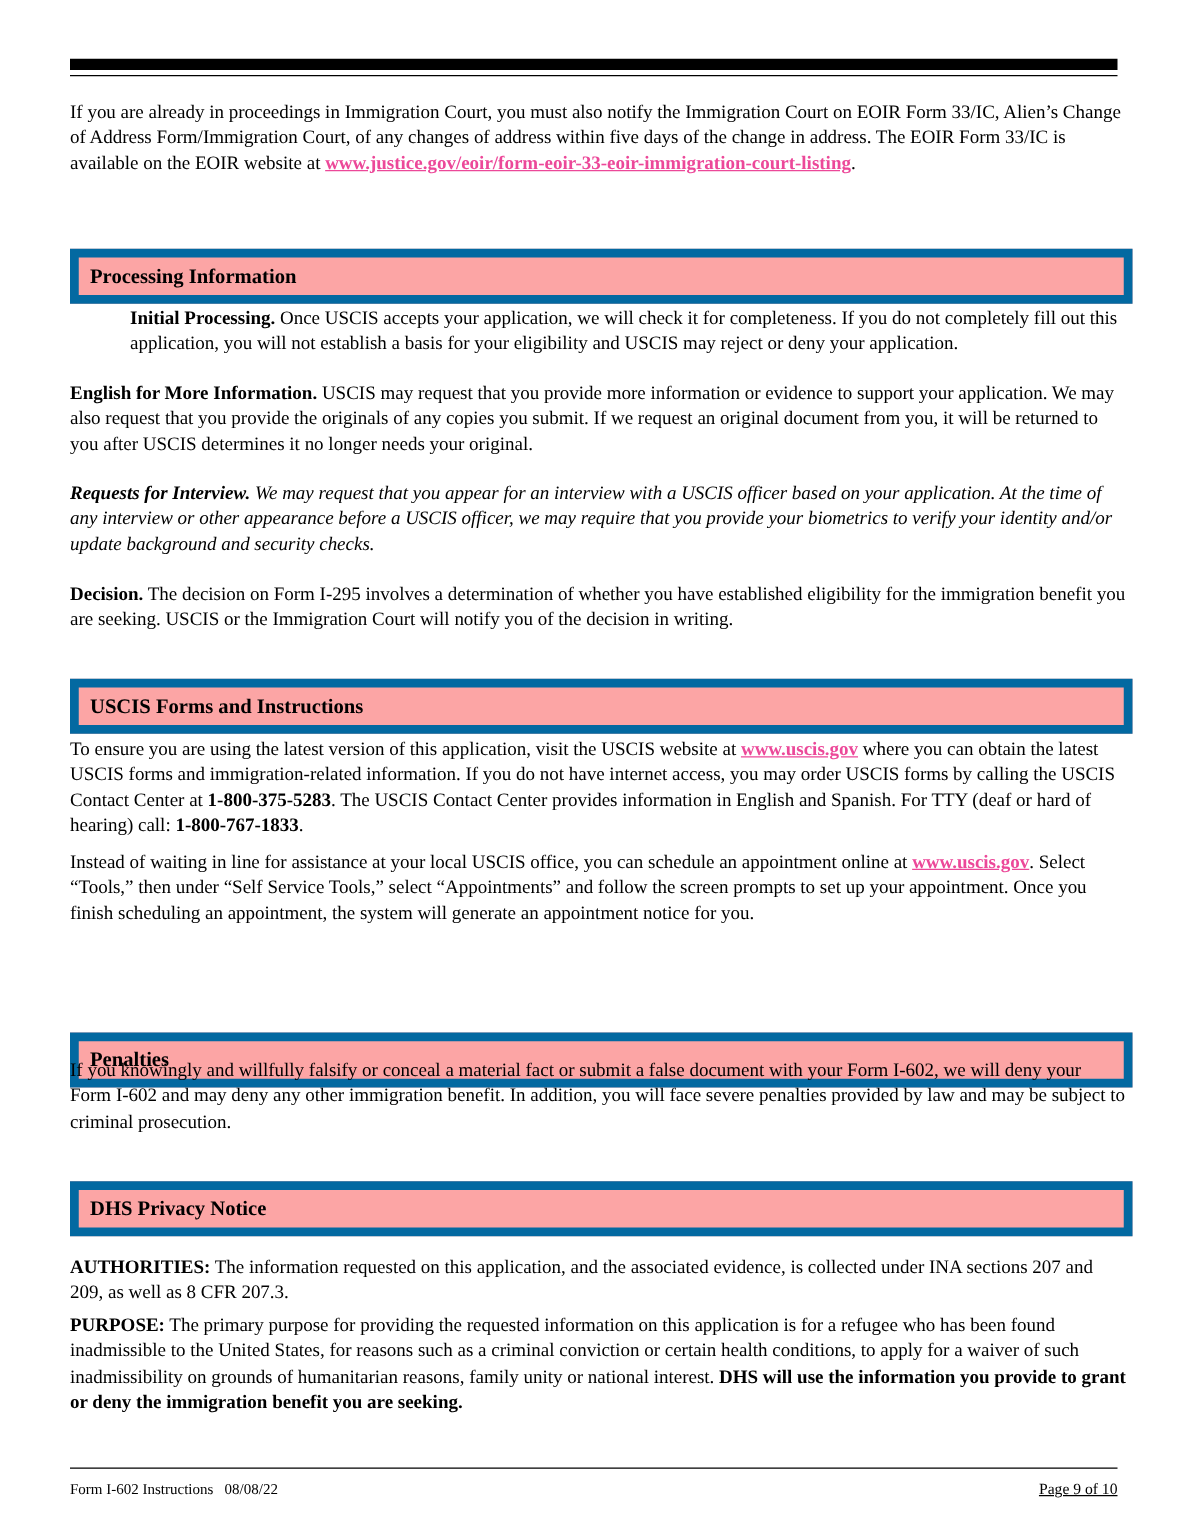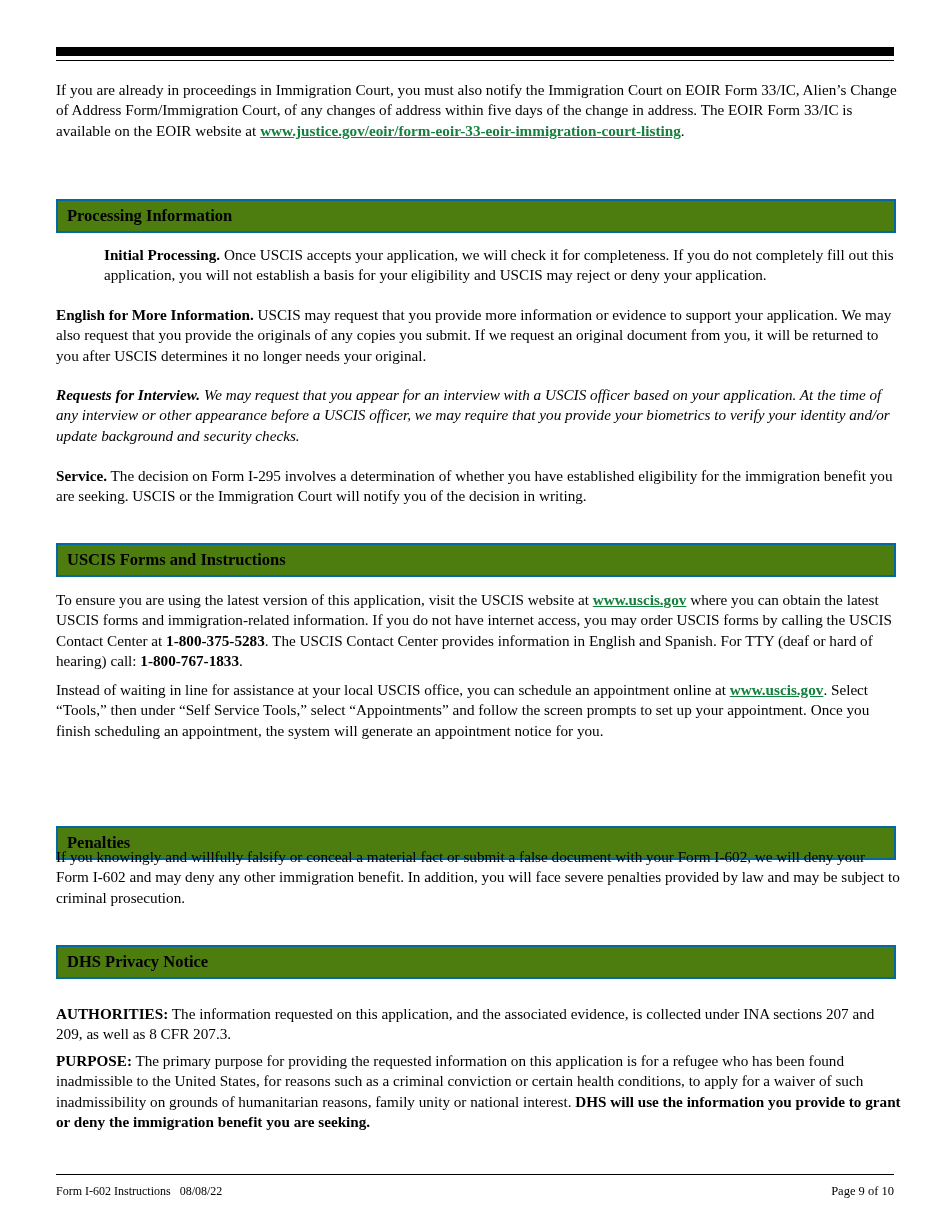--- a/index.html
+++ b/index.html
@@ -34,32 +34,32 @@
     }
     p {
       margin: 0;
     }
     .para {
       position: absolute;
       left: 56px;
       width: 845px;
     }
     a.link {
-      color: #15803d;
+      color: #ec4899;
       font-weight: bold;
       text-decoration: underline;
     }
     b { font-weight: bold; }
     .section-header {
       position: absolute;
       left: 56px;
       width: 836px;
       height: 30px;
-      background: #4d7c0f;
-      border: 2px solid #0369a1;
+      background: #fca5a5;
+      border: 7px solid #0369a1;
       box-sizing: content-box;
     }
     .section-header span {
       position: absolute;
       left: 9px;
       top: 5px;
       font-weight: bold;
       font-size: 16.5px;
       line-height: 20px;
     }
@@ -77,41 +77,42 @@
       top: 1183px;
       font-size: 12px;
       line-height: 16px;
     }
     .footer-right {
       position: absolute;
       right: 56px;
       top: 1183px;
       font-size: 12.5px;
       line-height: 16px;
+      text-decoration: underline;
     }
   </style>
 </head>
 <body>
 
 <div class="top-rule-thick"></div>
 <div class="top-rule-thin"></div>
 
 <p class="para" style="top:80px;"><span>If you are already in proceedings in Immigration Court, you must also notify the Immigration Court on EOIR Form 33/IC, Alien’s Change of Address Form/Immigration Court, of any changes of address within five days of the change in address.  The EOIR Form 33/IC is available on the EOIR website at </span><br style="display:none"><a class="link">www.justice.gov/eoir/form-eoir-33-eoir-immigration-court-listing</a><span>.</span></p>
 
 <div class="section-header" style="top:199px;">
   <span>Processing Information</span>
 </div>
 
 <p class="para" style="top:245px;margin-left:48px;"><b>Initial Processing.</b><span>  Once USCIS accepts your application, we will check it for completeness.  If you do not completely fill out this application, you will not establish a basis for your eligibility and USCIS may reject or deny your application.</span></p>
 
 <p class="para" style="top:305px;"><b>English for More Information.</b><span>  USCIS may request that you provide more information or evidence to support your application.  We may also request that you provide the originals of any copies you submit.  If we request an original document from you, it will be returned to you after USCIS determines it no longer needs your original.</span></p>
 
 <p class="para" style="top:385px;font-style:italic;"><b>Requests for Interview.</b><span>  We may request that you appear for an interview with a USCIS officer based on your application.  At the time of any interview or other appearance before a USCIS officer, we may require that you provide your biometrics to verify your identity and/or update background and security checks.</span></p>
 
-<p class="para" style="top:466px;"><b>Service.</b><span>  The decision on Form I-295 involves a determination of whether you have established eligibility for the immigration benefit you are seeking.  USCIS or the Immigration Court will notify you of the decision in writing.</span></p>
+<p class="para" style="top:466px;"><b>Decision.</b><span>  The decision on Form I-295 involves a determination of whether you have established eligibility for the immigration benefit you are seeking.  USCIS or the Immigration Court will notify you of the decision in writing.</span></p>
 
 <div class="section-header" style="top:543px;">
   <span>USCIS Forms and Instructions</span>
 </div>
 
 <p class="para" style="top:590px;"><span>To ensure you are using the latest version of this application, visit the USCIS website at </span><a class="link">www.uscis.gov</a><span> where you can obtain the latest USCIS forms and immigration-related information.  If you do not have internet access, you may order USCIS forms by calling the USCIS Contact Center at </span><b>1-800-375-5283</b><span>.  The USCIS Contact Center provides information in English and Spanish.  For TTY (deaf or hard of hearing) call:  </span><b>1-800-767-1833</b><span>.</span></p>
 
 <p class="para" style="top:680px;"><span>Instead of waiting in line for assistance at your local USCIS office, you can schedule an appointment online at </span><a class="link">www.uscis.gov</a><span>.  Select “Tools,” then under “Self Service Tools,” select “Appointments” and follow the screen prompts to set up your appointment.  Once you finish scheduling an appointment, the system will generate an appointment notice for you.</span></p>
 
 <div class="section-header" style="top:826px;">

